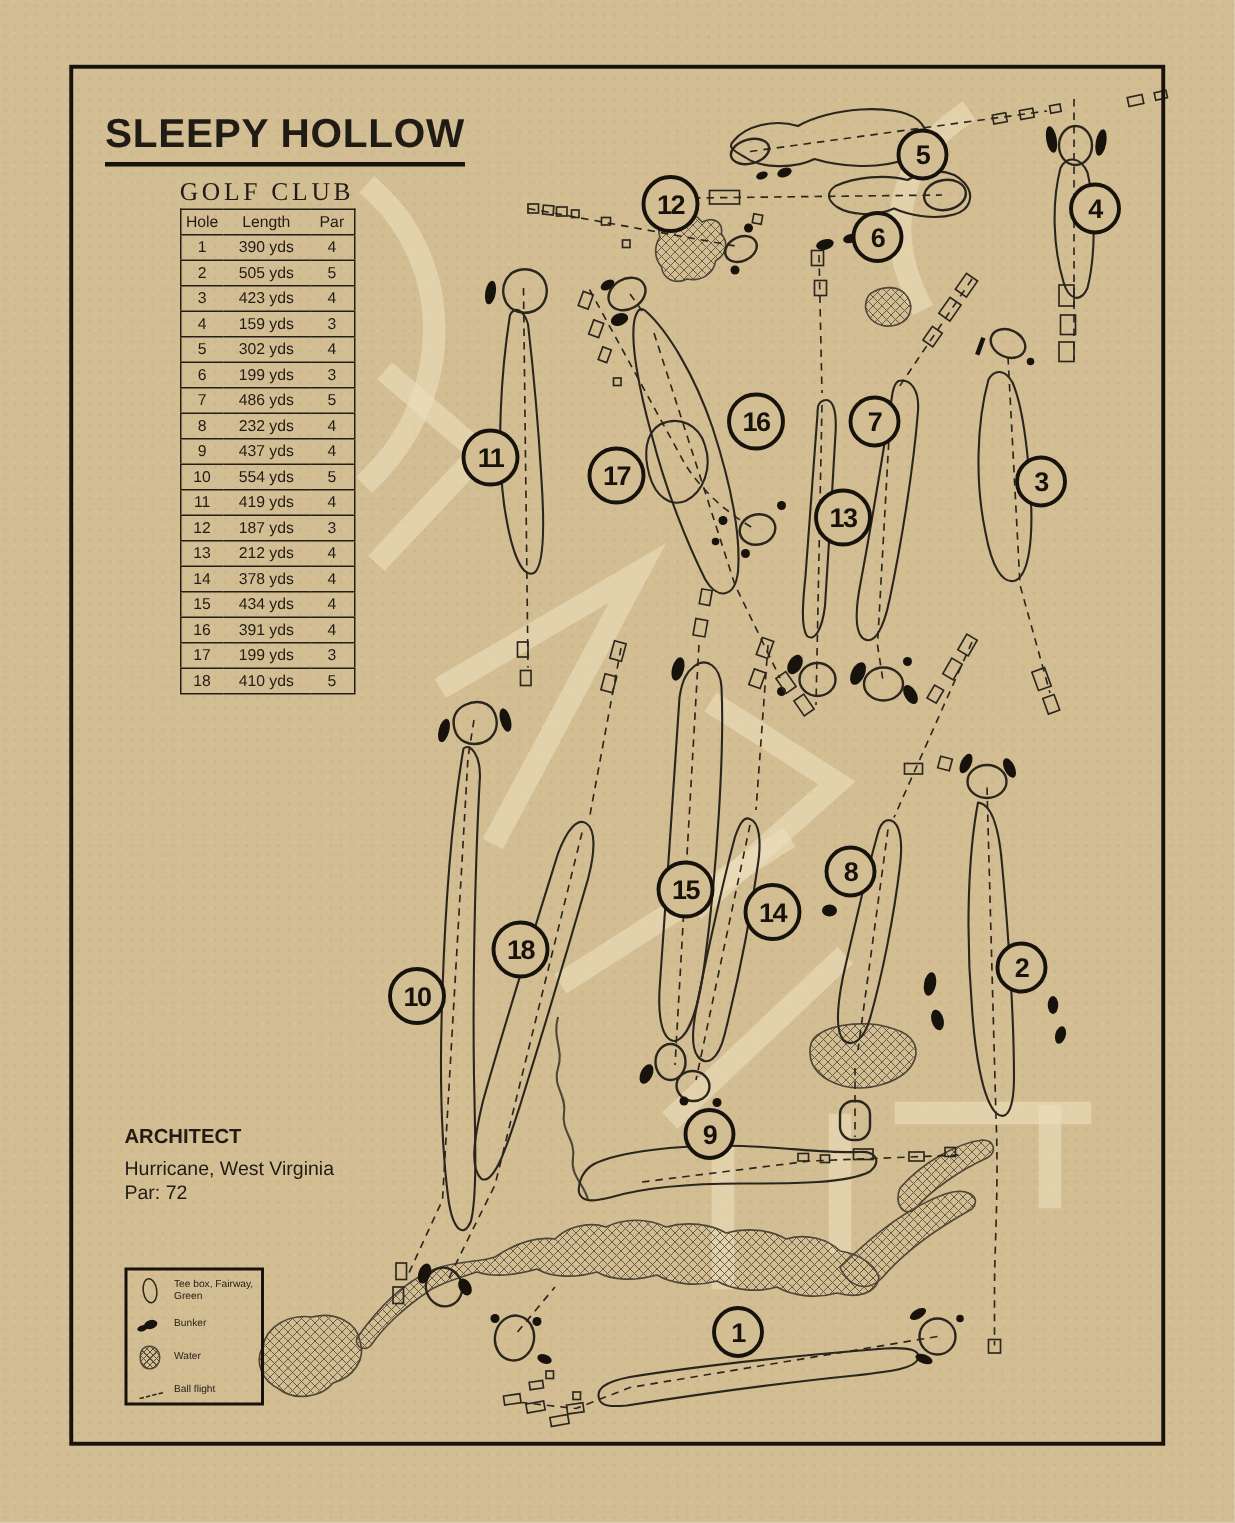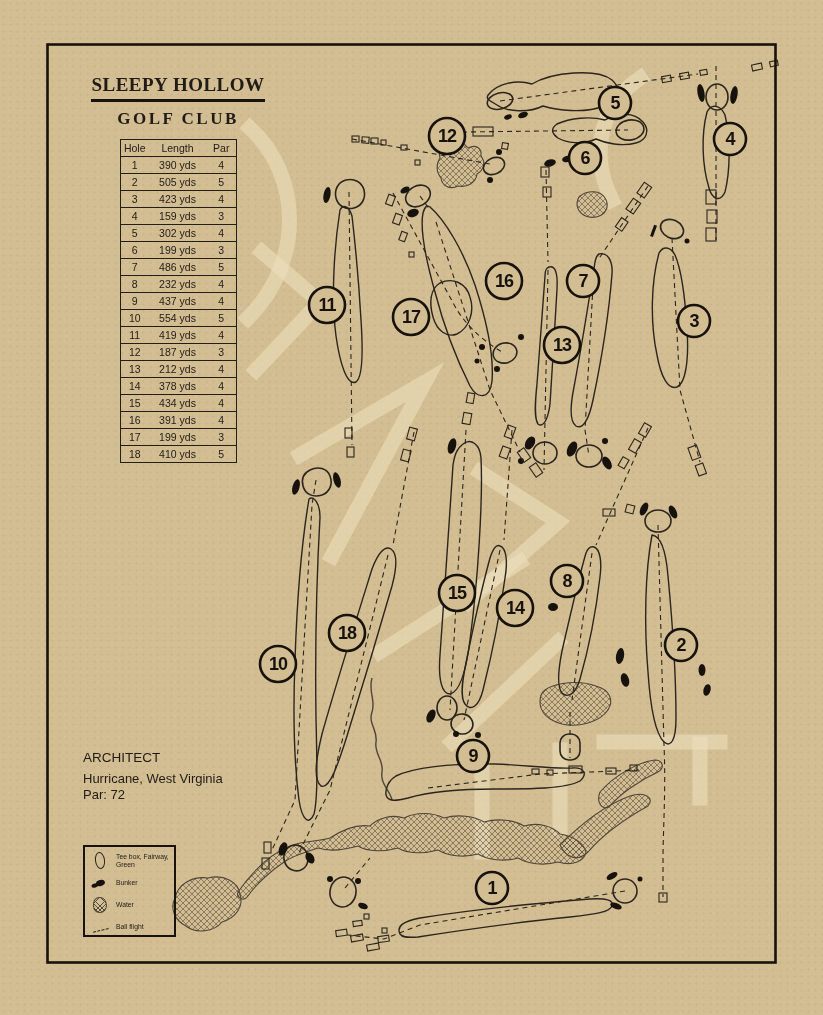--- a/index.html
+++ b/index.html
@@ -22,42 +22,42 @@
   .bf{fill:none;stroke:#2b261d;stroke-width:1.1;stroke-dasharray:5 4;}
   .tee{fill:none;stroke:#2b261d;stroke-width:1.1;}
   .crk{fill:none;stroke:#4e4637;stroke-width:1.4;}
   .wm{fill:none;stroke:rgba(236,224,188,.6);stroke-width:15;stroke-linecap:square;}
   .marker-circle{fill:#d3bd93;stroke:#17130c;stroke-width:2.6;}
   .marker-num{font-family:"Liberation Sans",sans-serif;font-weight:bold;font-size:18px;fill:#17130c;text-anchor:middle;letter-spacing:-1px;}
 
   .overlay{position:absolute;z-index:2;}
   .title-block{left:70px;top:74px;width:216px;text-align:center;}
   .title-block h1{
-    margin:0;font-family:Liberation Serif, serif;font-weight:bold;
-    font-size:19px;letter-spacing:.5px;display:inline-block;
+    margin:0;font-family:Liberation Sans, sans-serif;font-weight:bold;
+    font-size:27px;letter-spacing:.5px;display:inline-block;
     border-bottom:3px solid #17130c;padding-bottom:3px;white-space:nowrap;
   }
   .title-block h2{
-    margin:7px 0 0 0;font-family:"Liberation Serif",serif;font-weight:bold;
+    margin:7px 0 0 0;font-family:"Liberation Serif",serif;font-weight:normal;
     font-size:17px;letter-spacing:2.5px;
   }
   table.scorecard{
     left:120px;top:139px;position:absolute;z-index:2;width:116px;
     border-collapse:collapse;border:1.6px solid #241f15;
     font-size:10.5px;line-height:12px;table-layout:fixed;
   }
   table.scorecard th,table.scorecard td{
     border-bottom:1.2px solid #241f15;padding:2px 0;text-align:center;
     font-weight:normal;white-space:nowrap;margin-left:36px;
   }
   table.scorecard col.c-hole{width:28px;}
   table.scorecard col.c-len{width:58px;}
   table.scorecard col.c-par{width:30px;}
   .architect{left:83px;top:750px;width:220px;font-size:13px;line-height:16px;}
-  .architect .arch-heading{font-weight:normal;font-size:13.5px;}
+  .architect .arch-heading{font-weight:bold;font-size:13.5px;}
   .architect .gap{height:5px;}
   .legend{
     left:83px;top:845px;width:93px;height:92px;border:2px solid #17130c;
     box-sizing:border-box;padding:5px 4px 4px 6px;
     display:flex;flex-direction:column;justify-content:space-between;
   }
   .legend-item{display:flex;align-items:center;gap:7px;}
   .legend-sym{width:18px;display:flex;justify-content:center;flex:0 0 18px;}
   .legend-label{font-size:6.8px;line-height:7.6px;}
   .sym-tee{width:8px;height:15px;border:1.2px solid #2b261d;border-radius:50% 50% 50% 50%;transform:rotate(-8deg);}

